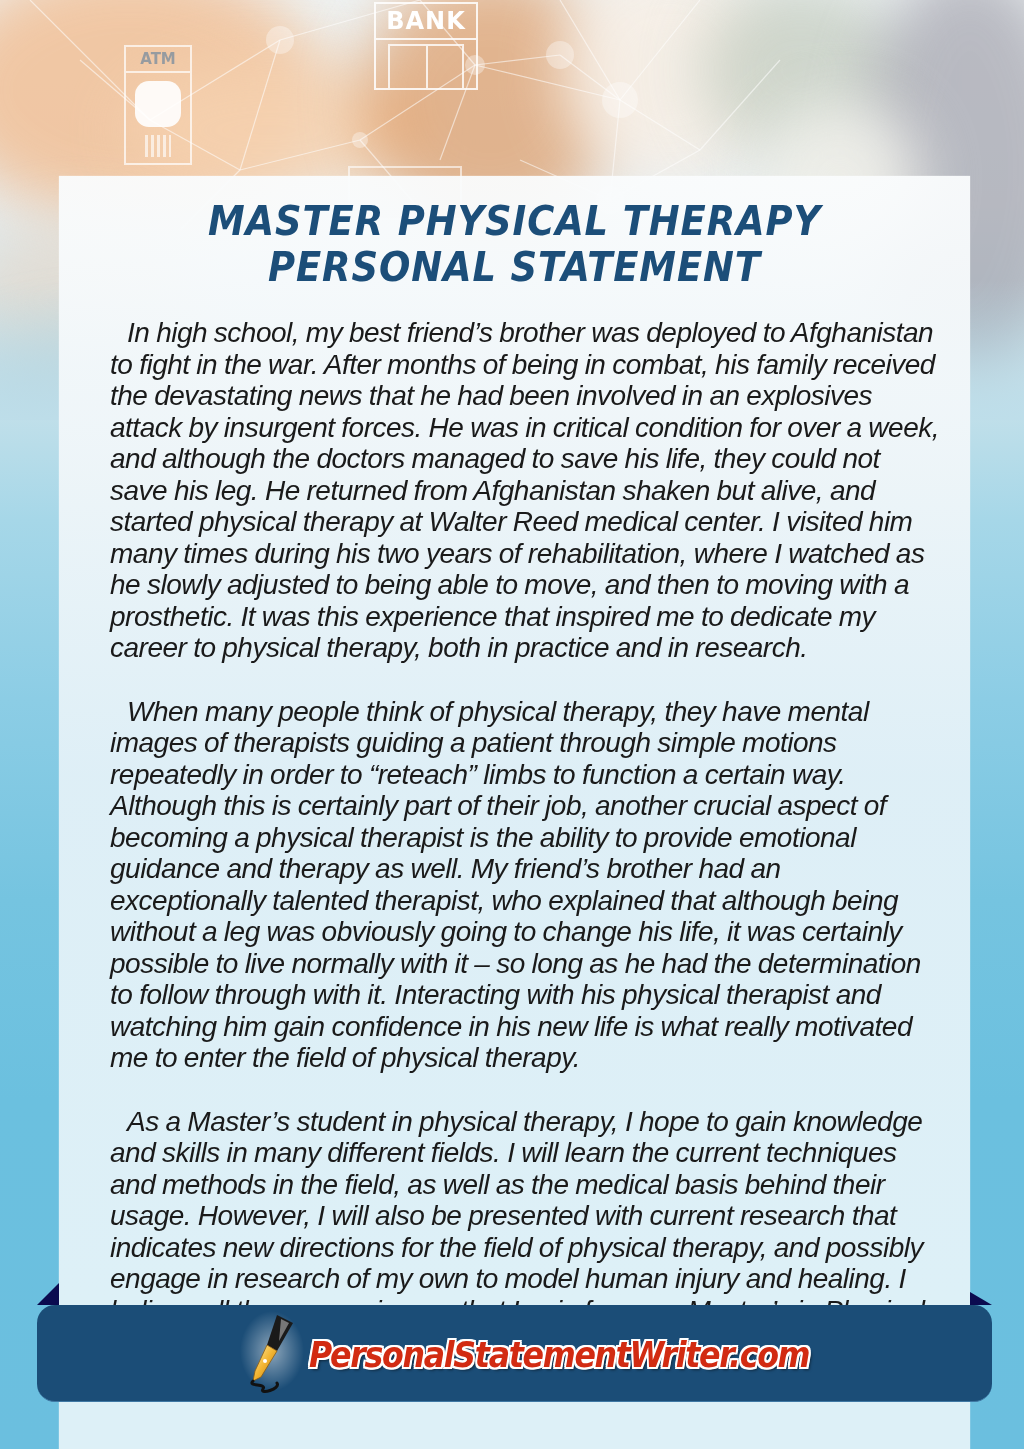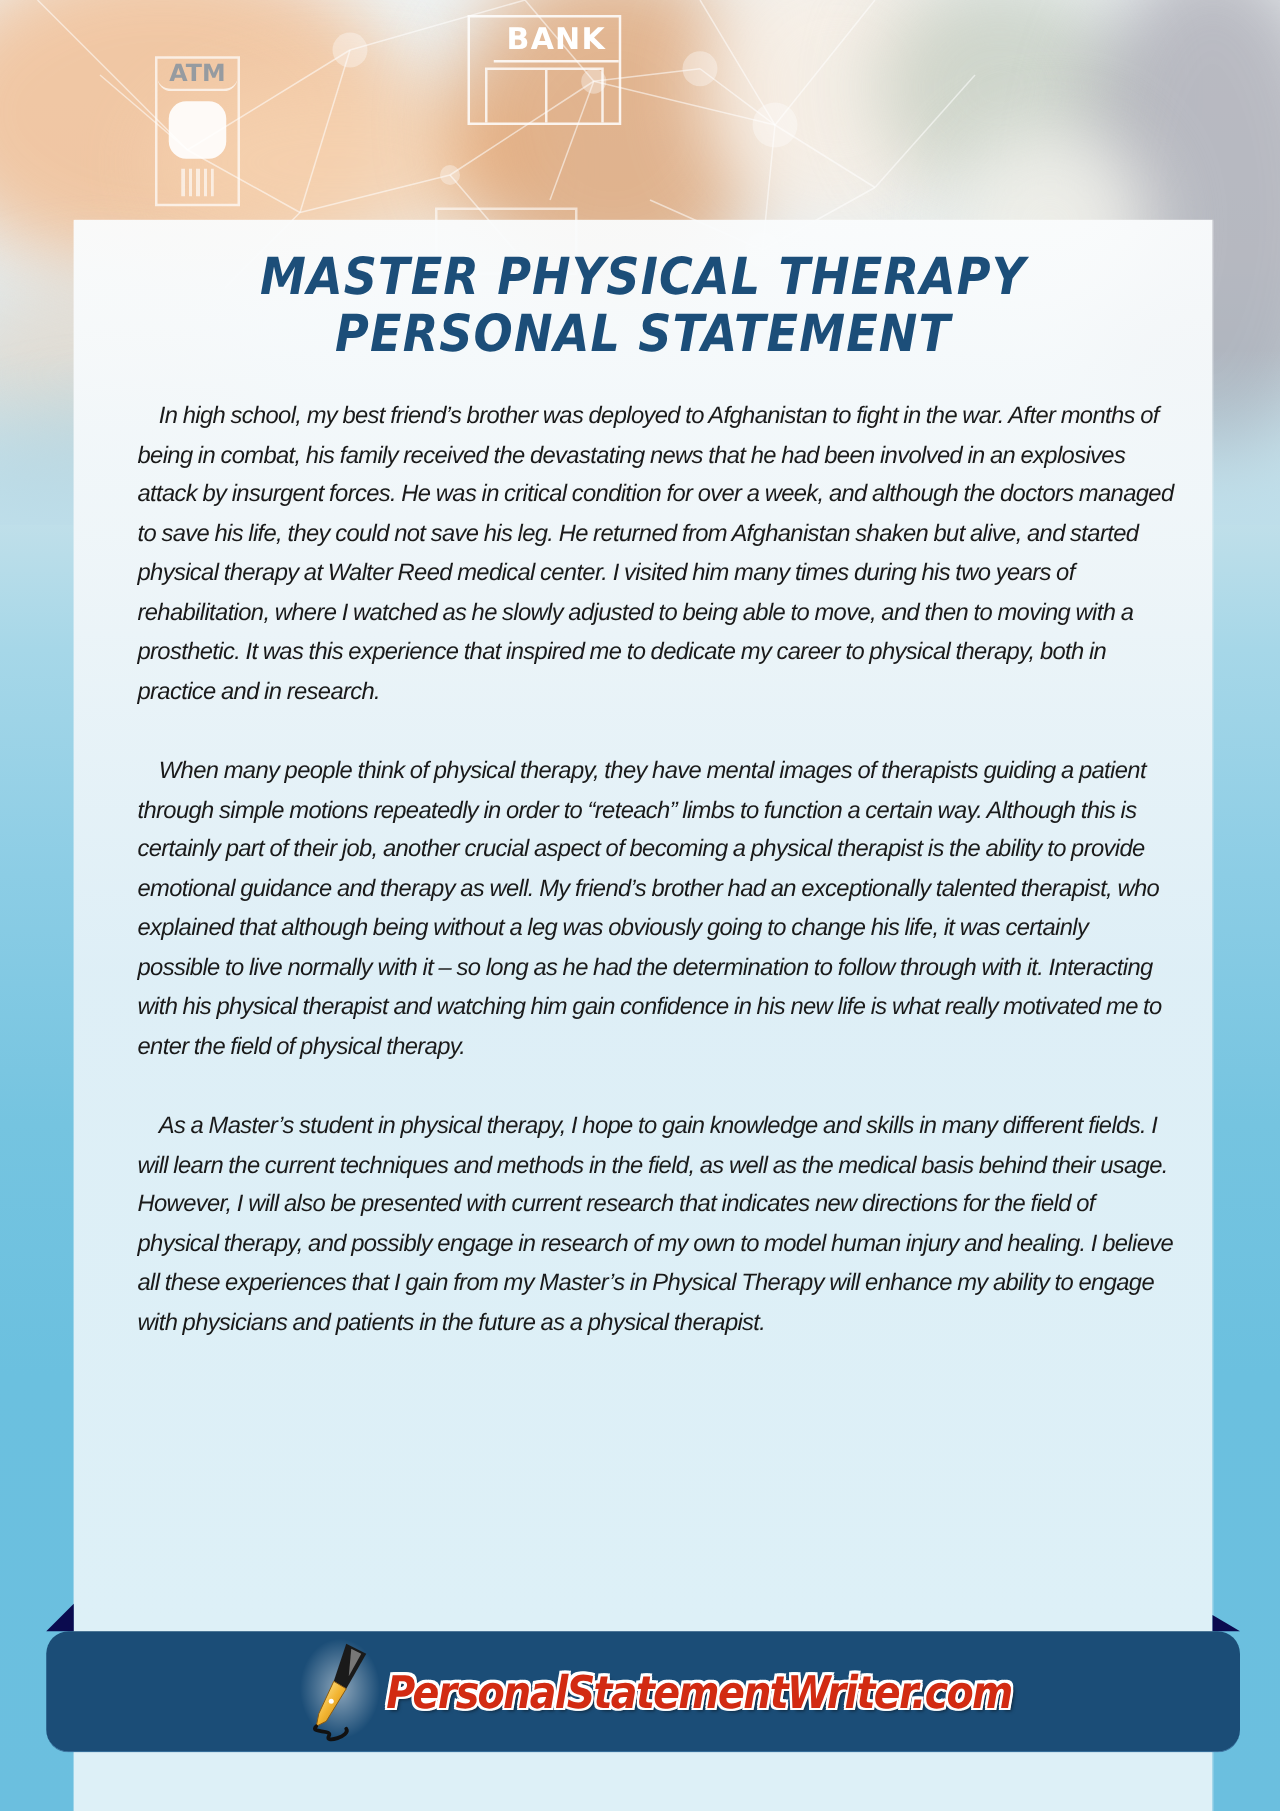--- a/index.html
+++ b/index.html
@@ -18,40 +18,40 @@
   .b5 { left:700px; top:-20px; width:200px; height:180px; background:#c7cfc3; opacity:.8; }
   .b6 { left:860px; top:-40px; width:220px; height:420px; background:#8f8d9a; opacity:.55; }
   .b7 { left:-40px; top:220px; width:240px; height:160px; background:#e4d8cb; opacity:.7; }
   .b8 { left:-40px; top:330px; width:260px; height:120px; background:#a9cbd6; opacity:.6; }
   .b9 { left:760px; top:100px; width:160px; height:160px; background:#efefe9; opacity:.9; }
   .hero .fade { position:absolute; left:0; right:0; bottom:0; height:140px;
     background:linear-gradient(180deg, rgba(201,226,234,0) 0%, rgba(190,222,234,.9) 100%); }
   .net { position:absolute; left:0; top:0; }
   .icon-box { position:absolute; border:2px solid rgba(255,255,255,.85); color:#fff;
     font-family:"DejaVu Sans", sans-serif; font-weight:bold; text-align:center; }
-  .bank { left:374px; top:12px; width:100px; height:84px;padding-left:19px; }
+  .bank { left:374px; top:2px; width:100px; height:84px; }
   .bank .lbl { display:block; font-size:24px; line-height:34px; letter-spacing:1px; border-bottom:2px solid rgba(255,255,255,.85); }
   .bank .doors { position:absolute; left:12px; right:12px; bottom:0; height:42px; border:2px solid rgba(255,255,255,.8); border-bottom:none; }
   .bank .doors:after { content:""; position:absolute; left:50%; top:0; bottom:0; border-left:2px solid rgba(255,255,255,.8); }
   .atm { left:124px; top:45px; width:64px; height:116px; border-color:rgba(255,255,255,.7); }
-  .atm .lbl { display:block; font-size:19px; color:rgba(140,150,160,.9); line-height:24px; border-bottom:2px solid rgba(255,255,255,.7);border-radius:11px; }
+  .atm .lbl { display:block; font-size:15px; color:rgba(140,150,160,.9); line-height:24px; border-bottom:2px solid rgba(255,255,255,.7); }
   .atm .screen { width:46px; height:46px; margin:8px auto 0; border-radius:14px; background:rgba(255,255,255,.9); }
   .atm .keys { width:26px; height:22px; margin:8px auto 0;
     background:repeating-linear-gradient(90deg, rgba(255,255,255,.8) 0 3px, transparent 3px 6px); opacity:.8; }
   .coin { left:348px; top:166px; width:110px; height:50px; border-color:rgba(255,255,255,.6); }
 
   
   .card { position:absolute; left:59px; top:176px; width:911px; height:1384px;
     background:linear-gradient(180deg, rgba(250,252,253,.95) 0px, rgba(240,246,249,.95) 300px, rgba(225,240,247,.97) 600px, #ddf0f7 1129px);
     box-shadow:0 0 1px rgba(255,255,255,.8);font-style:italic; }
   .title { position:absolute; left:0; width:911px; top:22px; text-align:center;
     color:#1c4e79; font-family:"DejaVu Sans", sans-serif; font-weight:bold;
     font-size:41px; line-height:46px; letter-spacing:1px; margin:0; transform:scaleX(.9); }
   .body { position:absolute; left:51px; top:141px; width:830px; color:#1a1a1a; }
-  .para { margin:0 0 32px 0; font-family:"Liberation Sans", sans-serif; font-size:19px; line-height:31.5px;
+  .para { margin:0 0 32px 0; font-family:"Liberation Sans", sans-serif; font-size:28px; line-height:31.5px;
     text-indent:17px; letter-spacing:-.5px; word-spacing:-.5px; transform-origin:left top; }
 
   
   .fold-l { position:absolute; left:37px; top:1283px; width:0; height:0;
     border-bottom:22px solid #0b0b4f; border-left:22px solid transparent; }
   .fold-r { position:absolute; left:970px; top:1292px; width:0; height:0;
     border-bottom:13px solid #0b0b4f; border-right:22px solid transparent; }
   .banner { position:absolute; left:37px; top:1305px; width:955px; height:96px; background:#1b4d77;
     border-bottom:1px solid #3f78a4;border-radius:18px; }
   .logo { position:absolute; left:200px; top:6px; height:86px; display:flex; align-items:center; }

